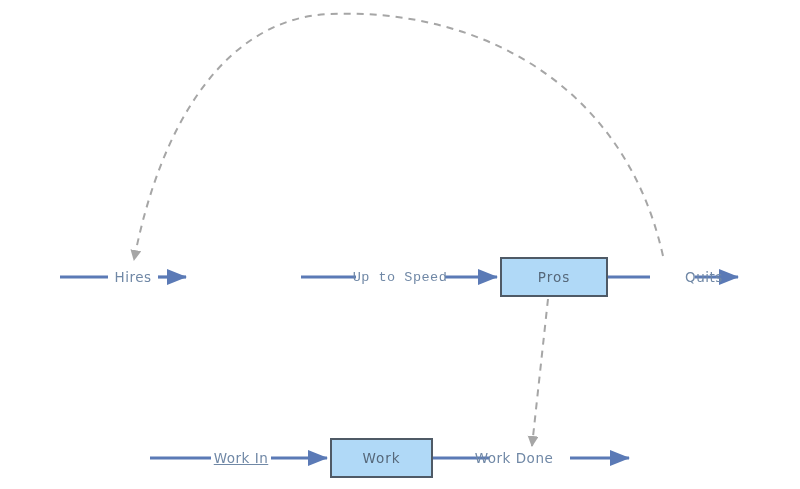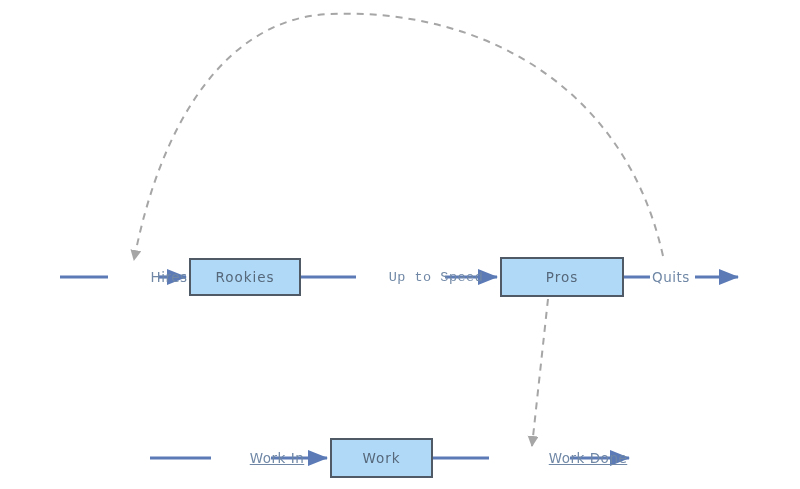--- a/index.html
+++ b/index.html
@@ -25,21 +25,20 @@
     display:flex;align-items:center;justify-content:center;
     color:var(--stock-text);
     font-size:13.5px;letter-spacing:1px;
   }
   .flow-label{
     position:absolute;z-index:3;
     transform:translate(-50%,-50%);
     color:var(--label-text);
     font-size:13.5px;letter-spacing:0.5px;
     white-space:nowrap;
-    margin-left:36px;
   }
 </style>
 </head>
 <body>
 
 <div class="canvas">
 
   <svg class="wires" width="800" height="489" viewBox="0 0 800 489">
     <defs>
       <marker id="arrow-blue" markerUnits="userSpaceOnUse" markerWidth="22" markerHeight="18" refX="19" refY="8" orient="auto">
@@ -60,29 +59,26 @@
     <path class="flow" d="M150 458 H211"></path>
     <path class="flow" d="M271 458 H327" marker-end="url(#arrow-blue)"></path>
     <path class="flow" d="M433 458 H489"></path>
     <path class="flow" d="M570 458 H629" marker-end="url(#arrow-blue)"></path>
 
     <path class="dash" d="M663 256 C 625 85, 480 8, 330 14 C 225 18, 160 125, 134 260" marker-end="url(#arrow-gray)"></path>
 
     <path class="dash" d="M548 299 L532 446" marker-end="url(#arrow-gray)"></path>
   </svg>
 
-  <div class="stock" style="left:189px;top:258px;width:112px;height:38px;">
-    <span>Rookies</span>
-  </div>
-  <div class="stock" style="left:500px;top:257px;width:124px;height:40px;">
+  <div class="stock" style="left:500px;top:257px;width:108px;height:40px;">
     <span>Pros</span>
   </div>
   <div class="stock" style="left:330px;top:438px;width:103px;height:40px;text-align:center;">
     <span>Work</span>
   </div>
 
   <div class="flow-label" style="left:133px;top:277px;">Hires</div>
   <div class="flow-label" style="left:400px;top:277px;font-family:Liberation Mono, monospace;">Up to Speed</div>
-  <div class="flow-label" style="left:635px;top:277px;">Quits</div>
+  <div class="flow-label" style="left:704px;top:277px;">Quits</div>
   <div class="flow-label" style="left:241px;top:458px;text-decoration:underline;">Work In</div>
-  <div class="flow-label" style="left:552px;top:458px;text-decoration:underline;">Work Done</div>
+  <div class="flow-label" style="left:514px;top:458px;">Work Done</div>
 
 </div>
 
 </body></html>

